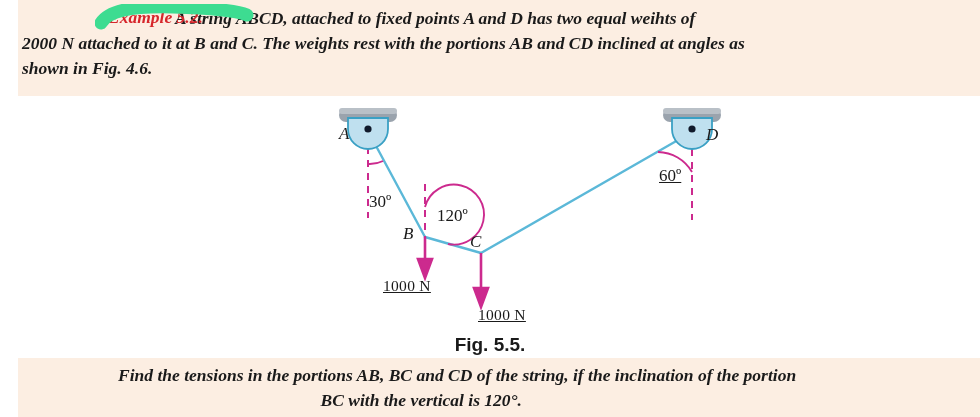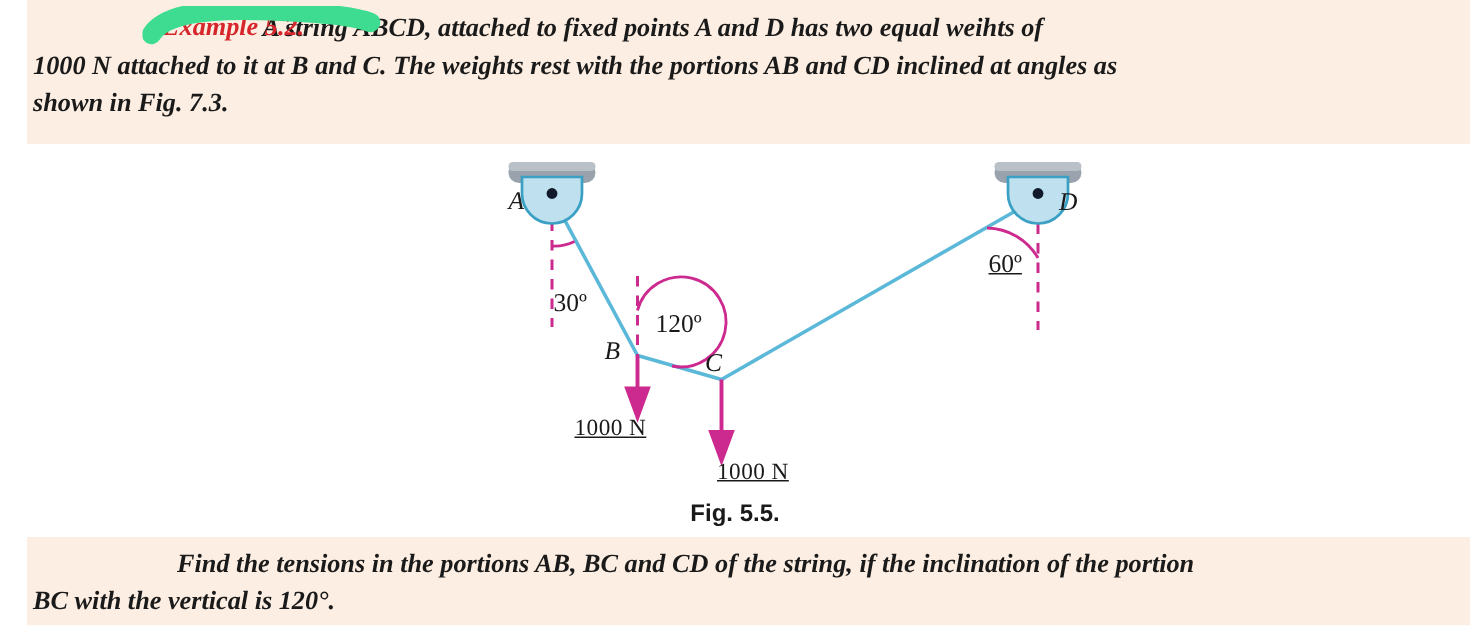--- a/index.html
+++ b/index.html
@@ -10,31 +10,31 @@
   #band-top{top:0;height:96px;}
   #band-bottom{top:357px;height:60px;}
 
   .ptext{position:absolute;font-family:"Liberation Serif",serif;font-style:italic;font-weight:bold;
          color:#1a1a1a;font-size:17.5px;line-height:25px;letter-spacing:0px;}
 
   #line1{top:6px;left:175px;width:800px;}
   #line2{top:31px;left:22px;width:950px;}
   #line3{top:56px;left:22px;width:400px;}
   #bline1{top:363px;left:36px;width:950px;text-indent:82px;}
-  #bline2{top:388px;left:22px;width:500px;}
+  #bline2{top:388px;left:22px;width:500px;text-align:right;}
 
   #example-label{position:absolute;top:7px;left:108px;font-family:"Liberation Serif",serif;
                  font-style:italic;font-weight:bold;font-size:17.5px;color:#d6262b;letter-spacing:0px;}
 
   #highlight{position:absolute;top:4px;left:95px;width:165px;height:26px;pointer-events:none;}
 
   #figure{position:absolute;top:96px;left:18px;width:962px;height:262px;background:#ffffff;}
 
   .caption{position:absolute;top:334px;left:0;width:980px;text-align:center;
-           font-family:"Liberation Sans",sans-serif;font-weight:bold;font-size:16px;color:#1a1a1a;}
+           font-family:"Liberation Sans",sans-serif;font-weight:bold;font-size:19px;color:#1a1a1a;}
 
   .dlabel{position:absolute;font-family:"Liberation Serif",serif;font-style:italic;
           font-size:17px;color:#1a1a1a;}
   .dlabel.ang{font-style:normal;font-size:17px;}
   .dlabel.wt{font-style:normal;font-size:15.5px;letter-spacing:.3px;text-decoration:underline;}
 
   #lbl-A{top:124px;left:339px;}
   #lbl-B{top:224px;left:403px;}
   #lbl-C{top:232px;left:470px;}
   #lbl-D{top:125px;left:706px;}
@@ -46,22 +46,22 @@
 </style>
 </head>
 <body>
 
 <div id="page">
 
   <div class="band" id="band-top"></div>
   <div class="band" id="band-bottom"></div>
 
   <div class="ptext" id="line1">A string ABCD, attached to  fixed  points A and D has two equal weihts of</div>
-  <div class="ptext" id="line2">1000 N attached to it at B and C. The weights rest with the portions AB and CD inclined at angles as</div>
-  <div class="ptext" id="line3">shown in Fig. 7.3.</div>
+  <div class="ptext" id="line2">2000 N attached to it at B and C. The weights rest with the portions AB and CD inclined at angles as</div>
+  <div class="ptext" id="line3">shown in Fig. 4.6.</div>
 
   <div id="example-label">Example 5.2.</div>
 
   <svg id="highlight" viewBox="0 0 165 26">
     <path d="M6 19 C 14 6, 40 2, 78 3 C 112 4, 140 6, 152 11" stroke="#3ddc91" stroke-width="13" stroke-linecap="round" fill="none"></path>
   </svg>
 
   <svg id="figure" viewBox="0 0 962 262">
 
     <g stroke="#5bb8d8" stroke-width="2.4" fill="none" stroke-linecap="round">

